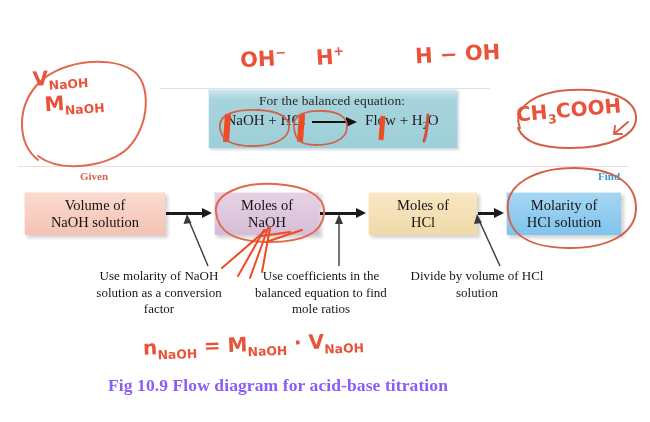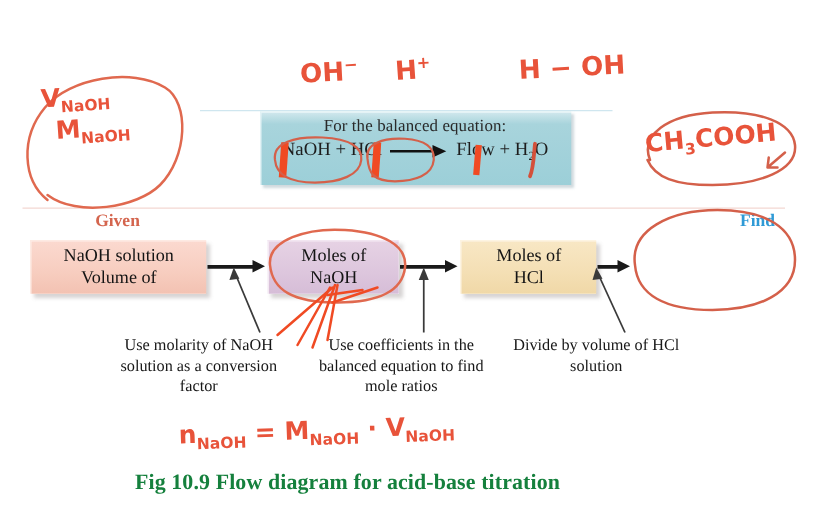--- a/index.html
+++ b/index.html
@@ -76,21 +76,21 @@
     background:linear-gradient(180deg,#f8e7c4 0%,#f4dfb4 60%,#f0d8a7 100%);
     border-top:1px solid #fdf4e2;border-left:1px solid #fdf4e2;
   }
   .box4{
     left:506px;top:192px;width:114px;height:42px;
     background:linear-gradient(180deg,#a5d6f2 0%,#8ecbef 60%,#7fc4ec 100%);
     border-top:1px solid #d5ecfa;border-left:1px solid #d5ecfa;
   }
 
   
-  .lbl{font-size:14px;font-weight:bold;}
+  .lbl{font-size:11px;font-weight:bold;}
   .lbl-given{left:24px;top:170px;width:140px;text-align:center;color:#d4654e;}
   .lbl-find{left:506px;top:170px;width:114px;text-align:right;color:#2f9ad6;}
 
   
   .harrow{height:10px;}
   .harrow::before{
     content:"";position:absolute;left:0;top:4px;height:2.5px;background:#1a1a1a;
     width:calc(100% - 9px);
   }
   .harrow::after{
@@ -109,21 +109,21 @@
   .cap{
     font-size:13px;color:#171717;line-height:1.28;text-align:center;
   }
   .cap1{left:84px;top:268px;width:150px;}
   .cap2{left:243px;top:268px;width:156px;}
   .cap3{left:406px;top:268px;width:142px;}
 
   
   .figcap{
     left:0;top:375px;width:556px;text-align:center;
-    font-size:17.5px;font-weight:bold;color:#15803d;
+    font-size:17.5px;font-weight:bold;color:#8b5cf6;
     letter-spacing:.1px;
   }
 
   
   .ink{
     color:#e8533a;
     font-family:"DejaVu Sans", sans-serif;
     font-weight:bold;
   }
   .ink sub{font-size:.62em;font-weight:bold;}
@@ -155,34 +155,40 @@
     <span>NaOH + HCl</span>
     <span class="eq-arrow"></span>
     <span>Flow + H</span><sub>2</sub><span>O</span>
   </div>
 
   <div class="abs lbl lbl-given">Given</div>
   <div class="abs lbl lbl-find">Find</div>
 
   <div class="abs fbox box1">
     <div>
+      <span>Volume of</span>
       <span>NaOH solution</span>
-      <span>Volume of</span>
     </div>
   </div>
   <div class="abs fbox box2">
     <div>
       <span>Moles of</span>
       <span>NaOH</span>
     </div>
   </div>
   <div class="abs fbox box3">
     <div>
       <span>Moles of</span>
       <span>HCl</span>
+    </div>
+  </div>
+  <div class="abs fbox box4">
+    <div>
+      <span>Molarity of</span>
+      <span>HCl solution</span>
     </div>
   </div>
 
   <div class="abs harrow ha1"></div>
   <div class="abs harrow ha2"></div>
   <div class="abs harrow ha3"></div>
 
   <div class="pointer" style="left:178px;top:212px;">
     <svg width="40" height="56" viewBox="0 0 40 56">
       <path d="M30,54 L9,4" stroke="#3a3a3a" stroke-width="1.4" fill="none"></path>

